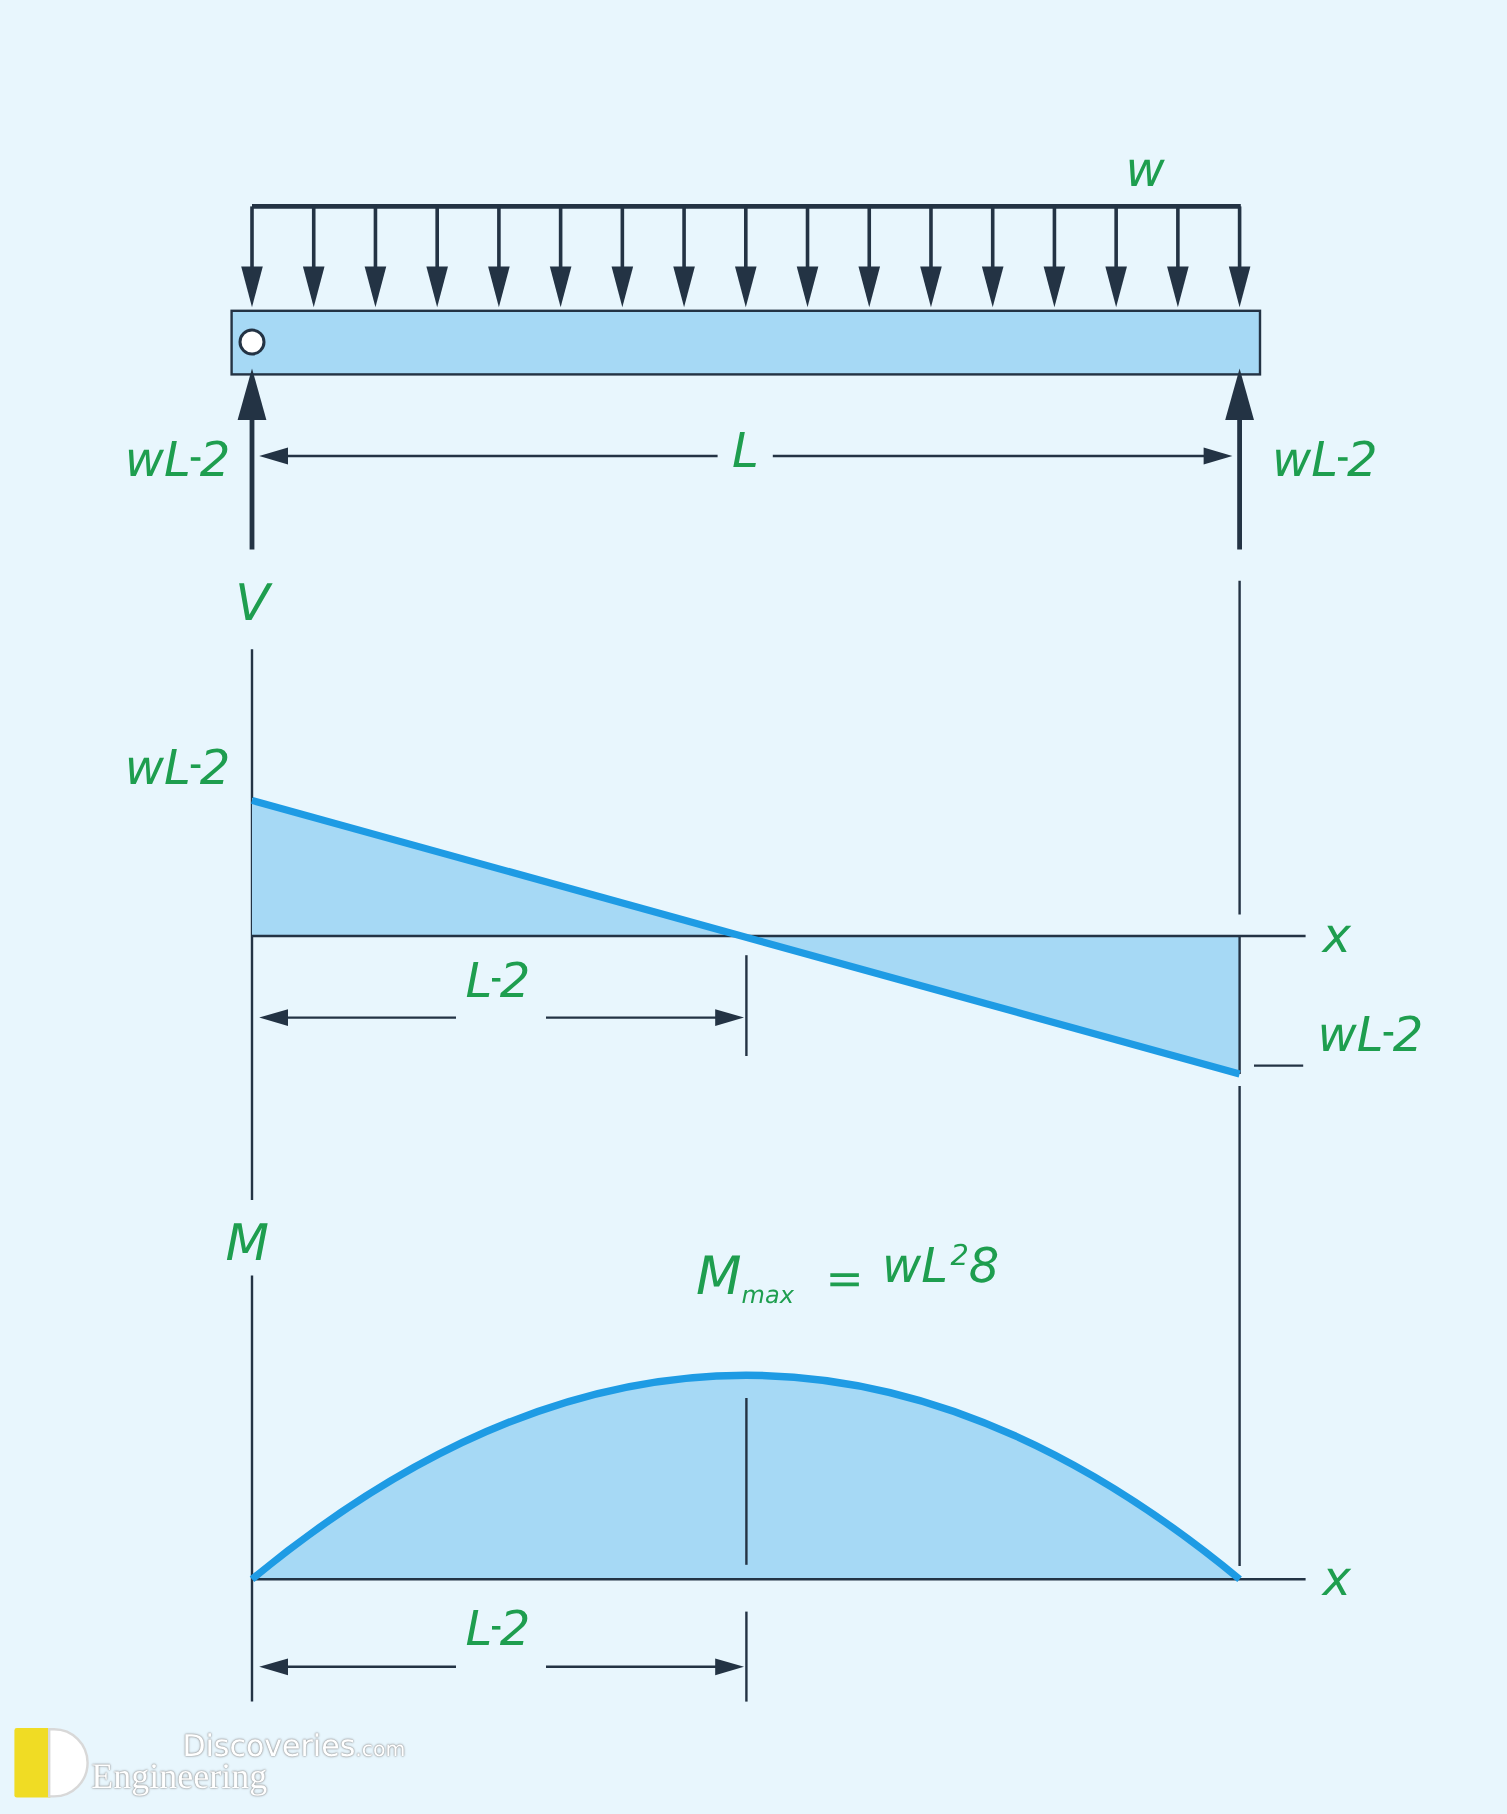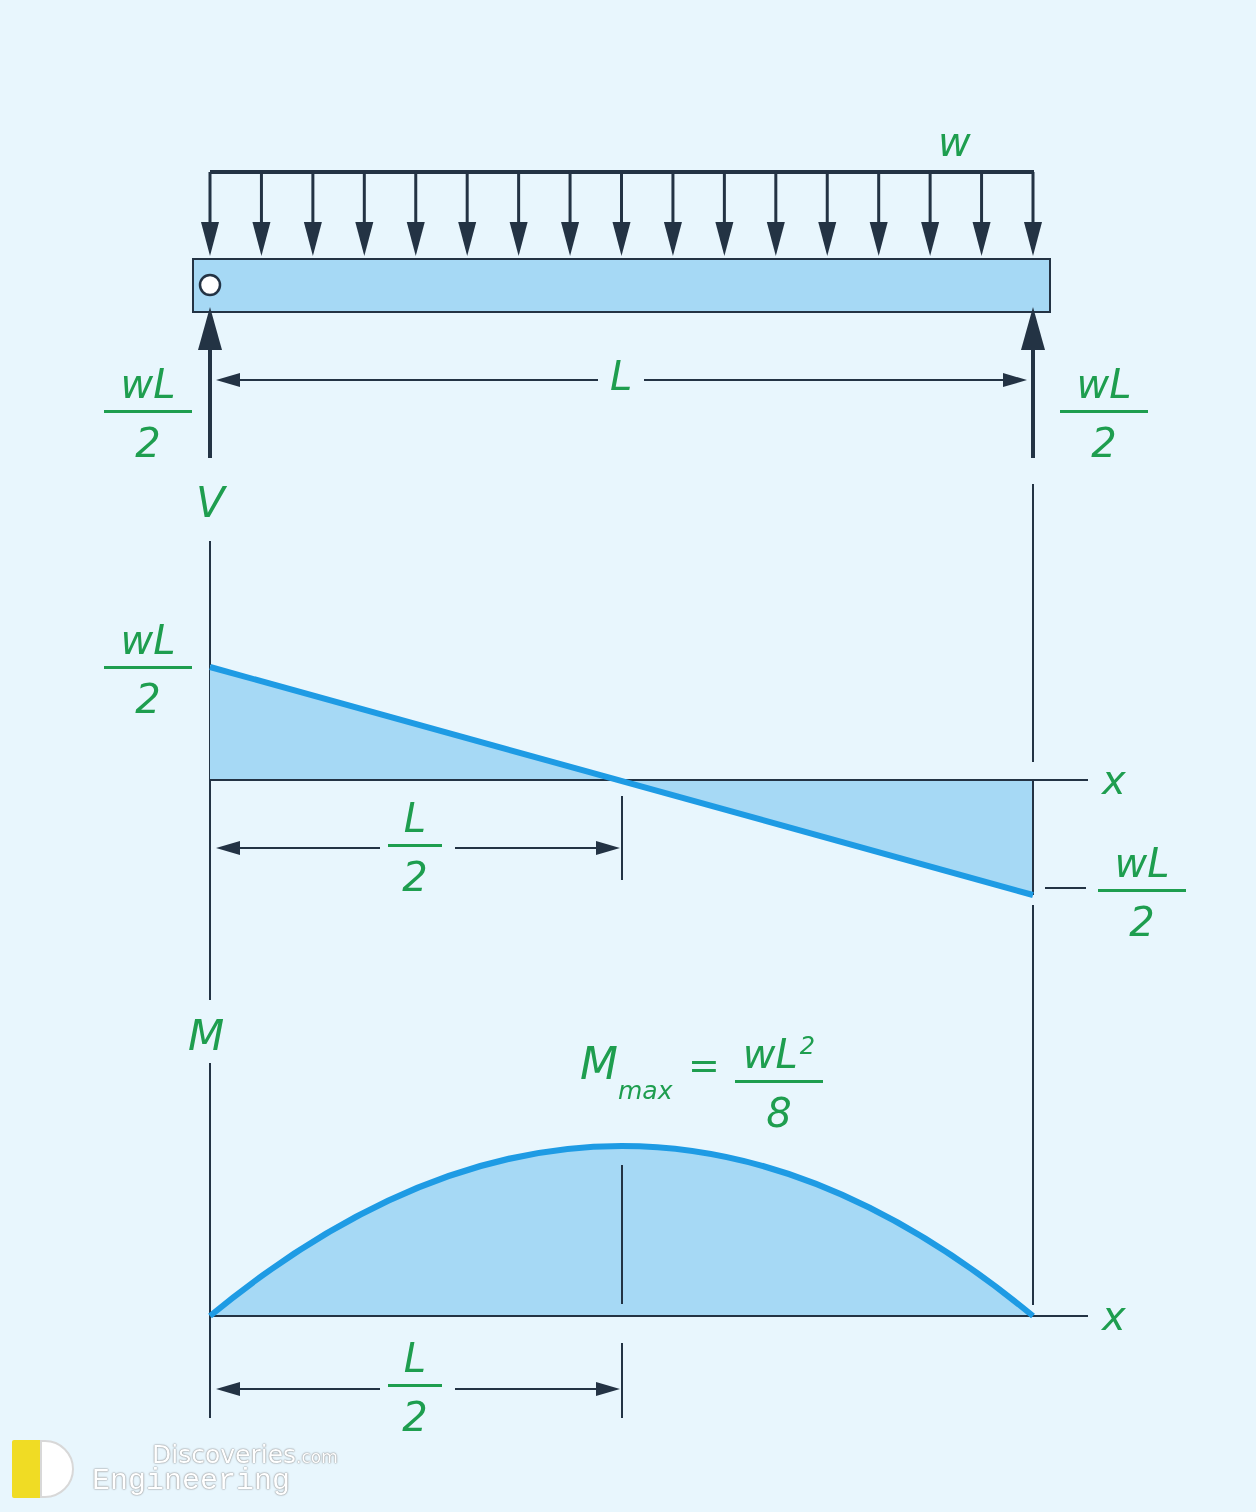--- a/index.html
+++ b/index.html
@@ -14,29 +14,29 @@
   .lbl {
     position: absolute;
     color: #1e9e4f;
     font-style: italic;
     font-family: "DejaVu Sans", sans-serif;
     line-height: 1;
     white-space: nowrap;
   }
   .frac {
     position: absolute;
-    display: flex; flex-direction: column; align-items: center;
+    display: flex; flex-direction: row; align-items: center;
     color: #1e9e4f;
     font-style: italic;
     font-family: "DejaVu Sans", sans-serif;
   }
   .frac .num, .frac .den { font-size: 40px; line-height: 1; }
   .frac .bar { height: 3px; background: #1e9e4f; margin: 6px 0 10px 0; }
   .sup { font-size: 24px; vertical-align: super; margin-left: 2px; }
-  .sub { font-size: 25px; position: relative; top: 20px; }
+  .sub { font-size: 20px; position: relative; top: 8px; }
   .logo {
     position: absolute; left: 10px; top: 1438px;
     width: 340px; height: 66px;
   }
   .logo .mark-e {
     position: absolute; left: 2px; top: 2px; width: 30px; height: 58px;
     background: #f0dc24; border-radius: 2px 0 0 2px;
   }
   .logo .mark-d {
     position: absolute; left: 30px; top: 2px; width: 34px; height: 58px;
@@ -44,23 +44,22 @@
     border: 2px solid #d8d8d8; box-sizing: border-box;
   }
   .logo .t1 {
     position: absolute; left: 142px; top: 2px;
     font-size: 25px; color: #ffffff; font-family: "DejaVu Sans", sans-serif;
     text-shadow: 0 0 2px #8a8a8a, 0 0 1px #8a8a8a;
   }
   .logo .t1 small { font-size: 17px; }
   .logo .t2 {
     position: absolute; left: 66px; top: 26px;
-    font-size: 30px; color: #ffffff; font-family: Liberation Mono, monospace;
+    font-size: 30px; color: #ffffff; font-family: Liberation Serif, serif;
     text-shadow: 0 0 2px #8a8a8a, 0 0 1px #8a8a8a;
-    margin-left: 16px;
   }
 </style>
 </head>
 <body>
 
 <svg id="diagram" width="1256" height="1512" viewBox="0 0 1256 1512">
   <defs>
     <marker id="ahDown" markerWidth="10" markerHeight="14" refX="5" refY="13" orient="auto" markerUnits="userSpaceOnUse">
       <path d="M0,0 L10,0 L5,14 z" fill="#233344"></path>
     </marker>

